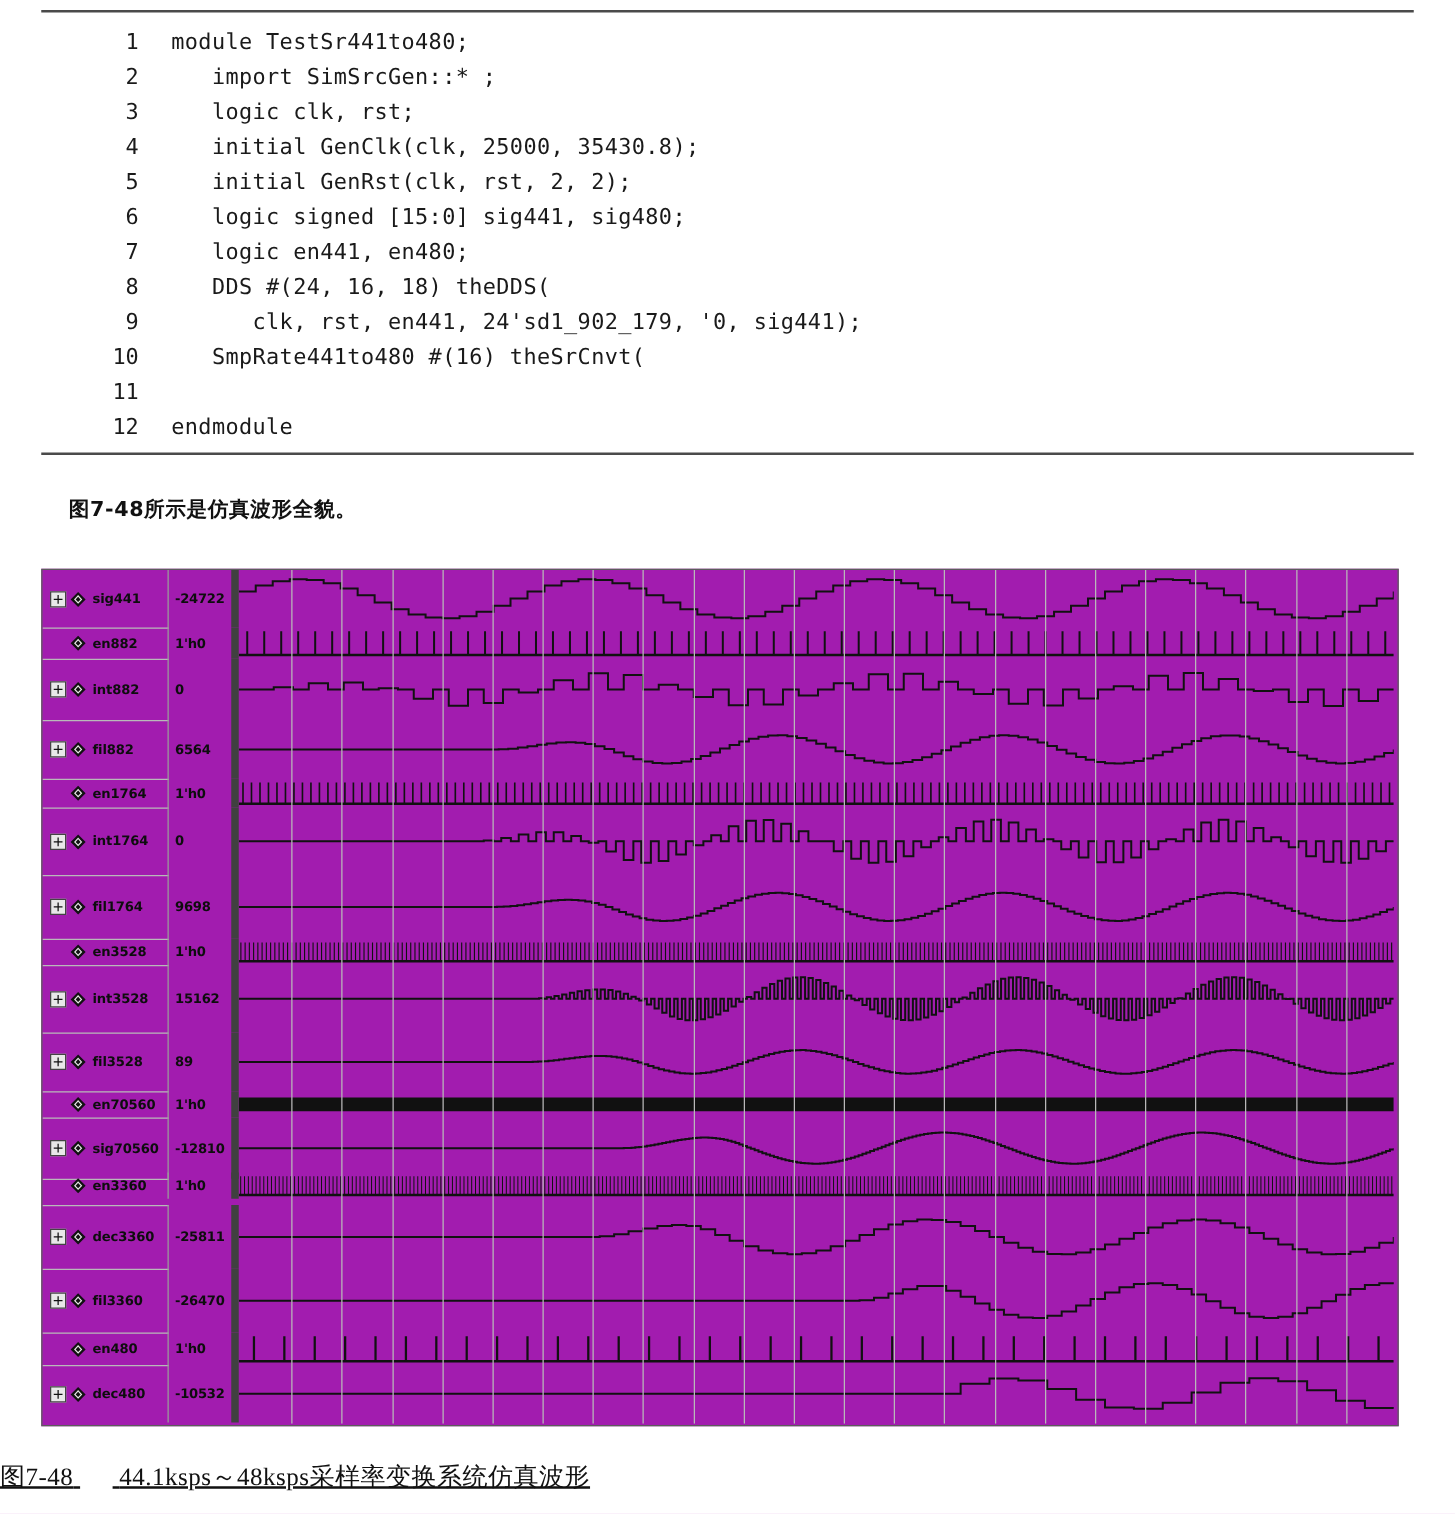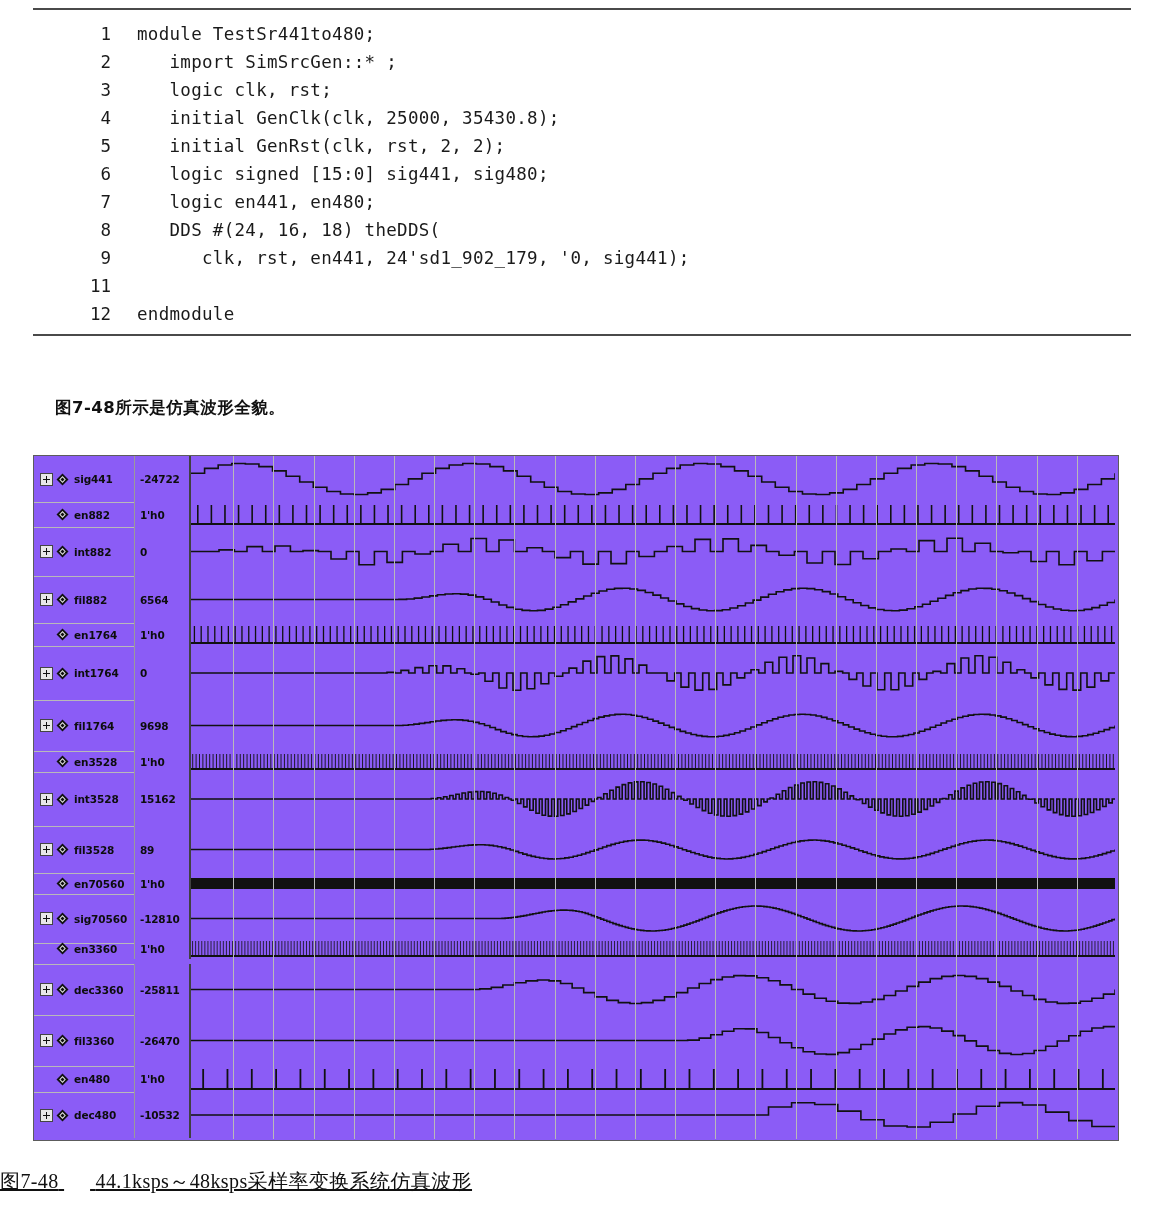--- a/index.html
+++ b/index.html
@@ -68,21 +68,21 @@
   }
 
   
   .wave-panel {
     position: absolute;
     left: 33px;
     top: 455px;
     width: 1086px;
     height: 686px;
     border: 1.5px solid #5c5c5c;
-    background: #8b5cf6;
+    background: #a21caf;
     box-sizing: border-box;
     overflow: hidden;
   }
   .wave-rows {
     position: relative;
     width: 100%;
     height: 100%;
   }
   .wrow {
     position: absolute;
@@ -101,21 +101,21 @@
     border-right: 1.5px solid #9a9a9a;
     position: relative;
   }
   .valcell {
     width: 56px;
     flex: none;
     display: flex;
     align-items: center;
     padding-left: 5px;
     box-sizing: border-box;
-    border-right: 2px solid #404040;
+    border-right: 6px solid #404040;
   }
   .wavecell {
     flex: 1 1 auto;
     position: relative;
     overflow: hidden;
   }
   .plusbox {
     width: 11px;
     height: 11px;
     border: 1px solid #444;
@@ -185,20 +185,21 @@
   <div class="code-body">
       <div class="code-line"><span class="ln">1</span><span class="ctext">module TestSr441to480;</span></div>
       <div class="code-line"><span class="ln">2</span><span class="ctext">   import SimSrcGen::* ;</span></div>
       <div class="code-line"><span class="ln">3</span><span class="ctext">   logic clk, rst;</span></div>
       <div class="code-line"><span class="ln">4</span><span class="ctext">   initial GenClk(clk, 25000, 35430.8);</span></div>
       <div class="code-line"><span class="ln">5</span><span class="ctext">   initial GenRst(clk, rst, 2, 2);</span></div>
       <div class="code-line"><span class="ln">6</span><span class="ctext">   logic signed [15:0] sig441, sig480;</span></div>
       <div class="code-line"><span class="ln">7</span><span class="ctext">   logic en441, en480;</span></div>
       <div class="code-line"><span class="ln">8</span><span class="ctext">   DDS #(24, 16, 18) theDDS(</span></div>
       <div class="code-line"><span class="ln">9</span><span class="ctext">      clk, rst, en441, 24'sd1_902_179, '0, sig441);</span></div>
+      <div class="code-line"><span class="ln">10</span><span class="ctext">   SmpRate441to480 #(16) theSrCnvt(</span></div>
       <div class="code-line"><span class="ln">11</span></div>
       <div class="code-line"><span class="ln">12</span><span class="ctext">endmodule</span></div>
     </div>
   <div class="rule-bottom"></div>
 </div>
 
 <div class="para-cn">图7-48所示是仿真波形全貌。</div>
 
 <div class="wave-panel">
   <div class="wave-rows">

